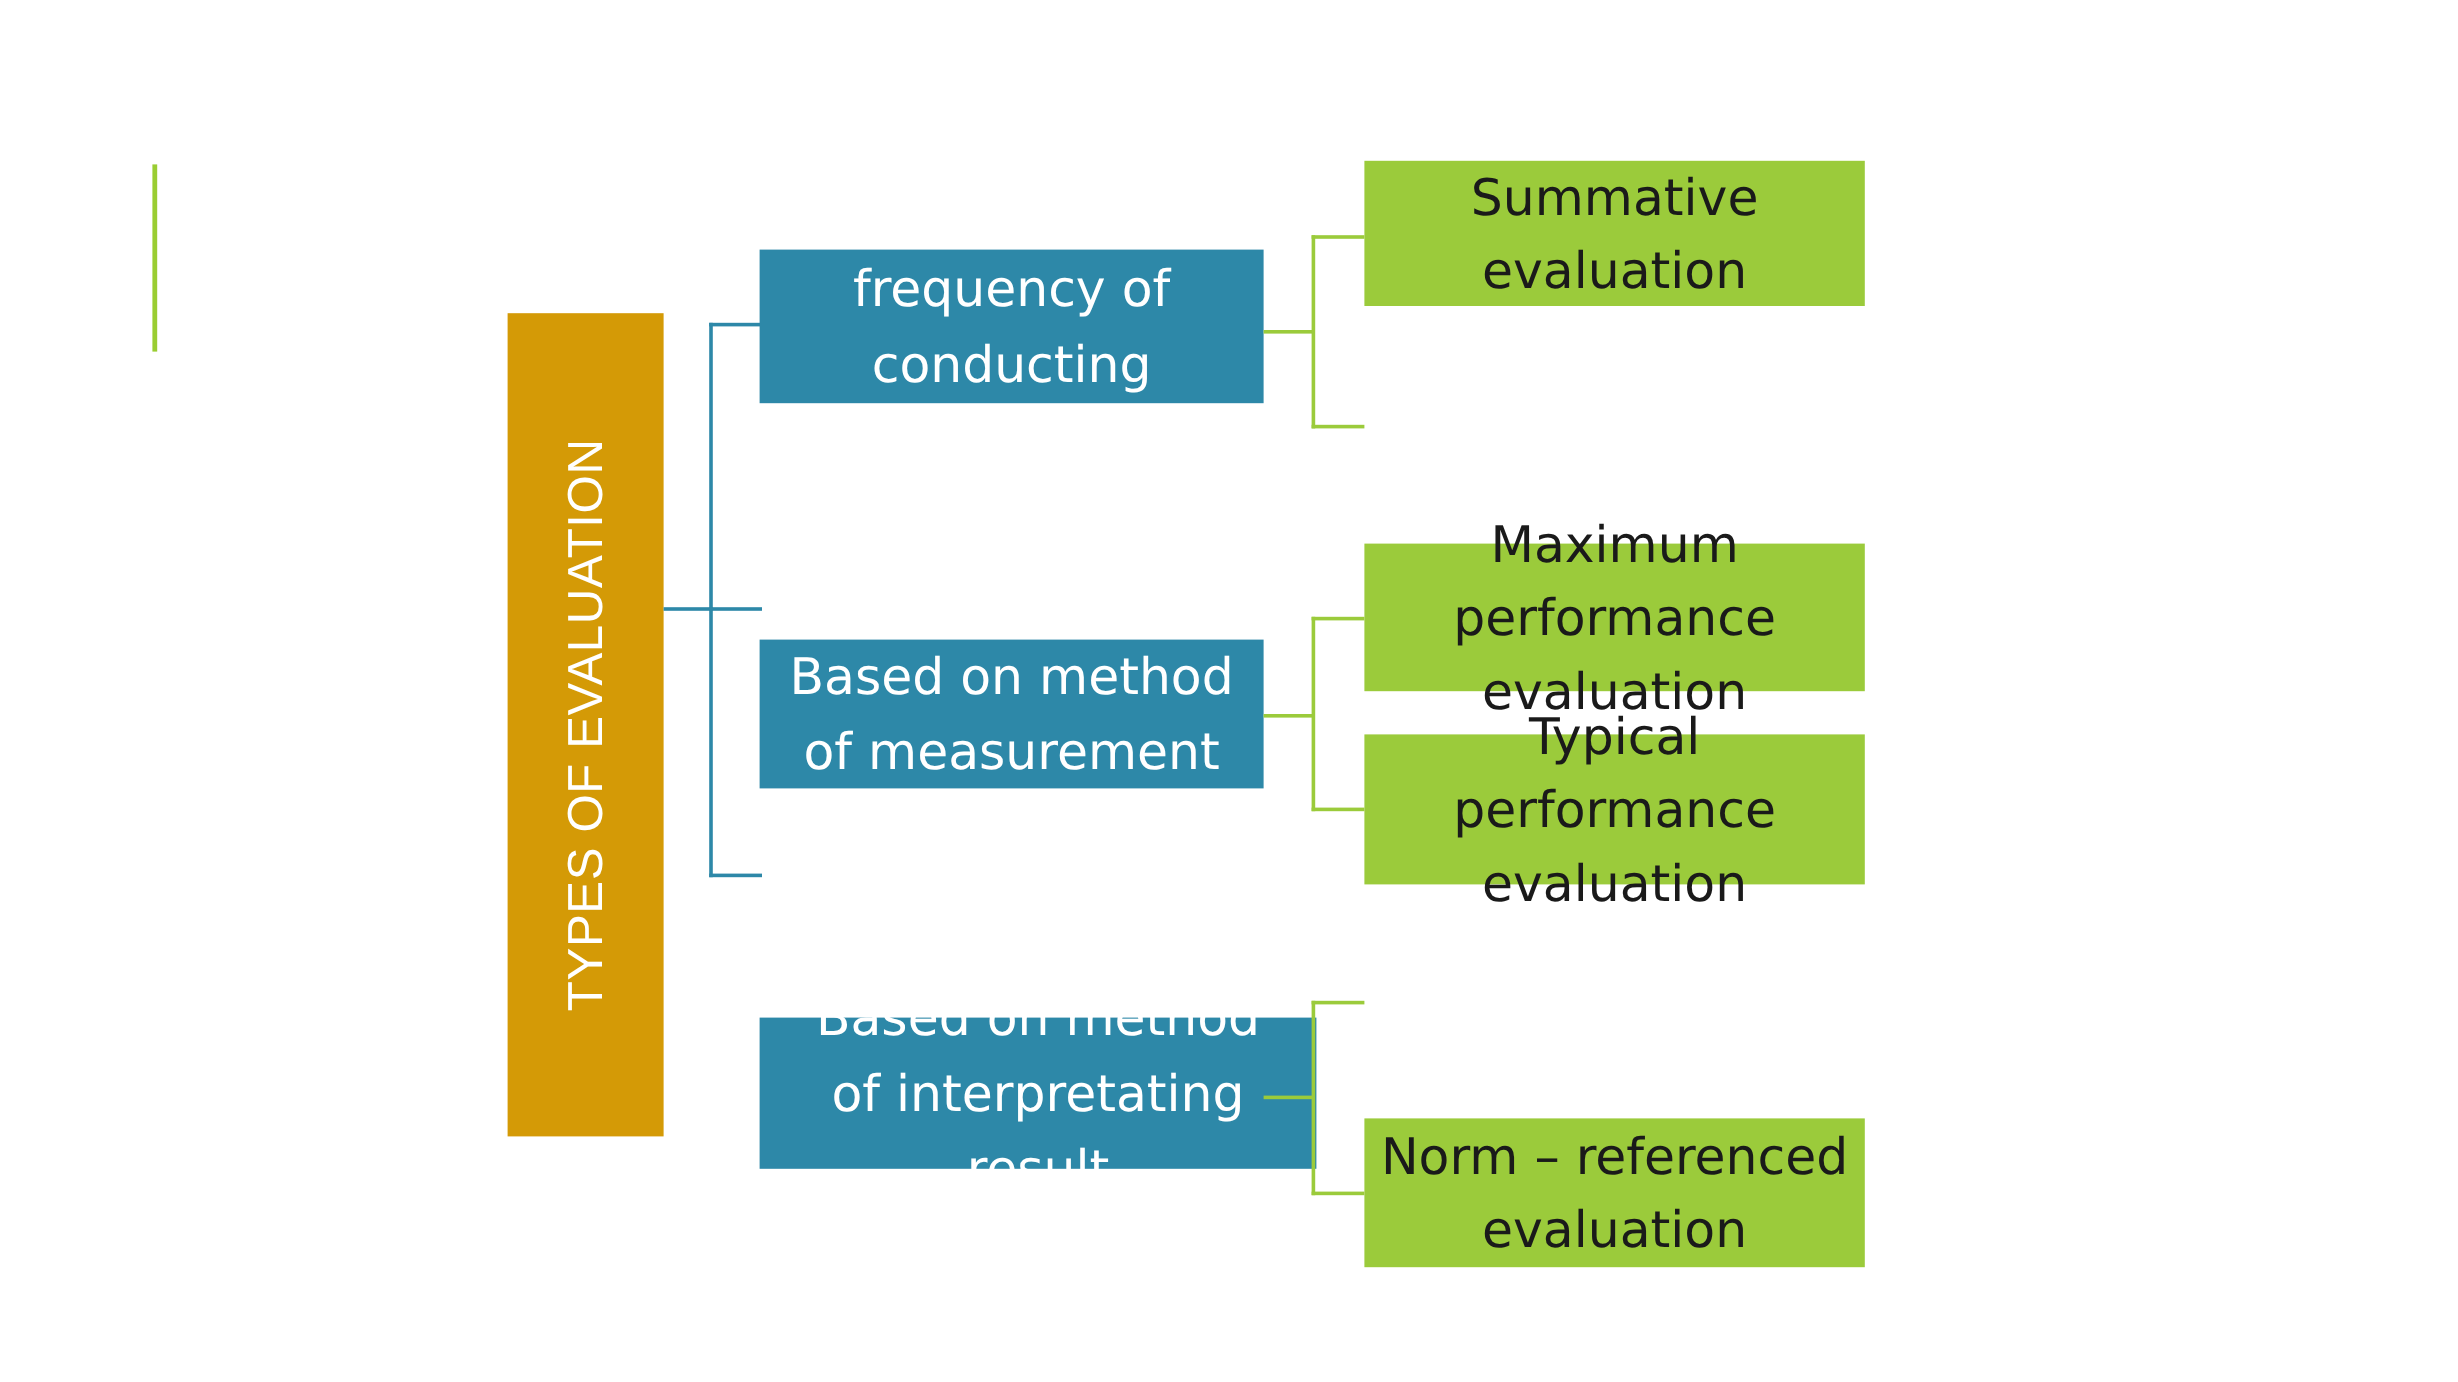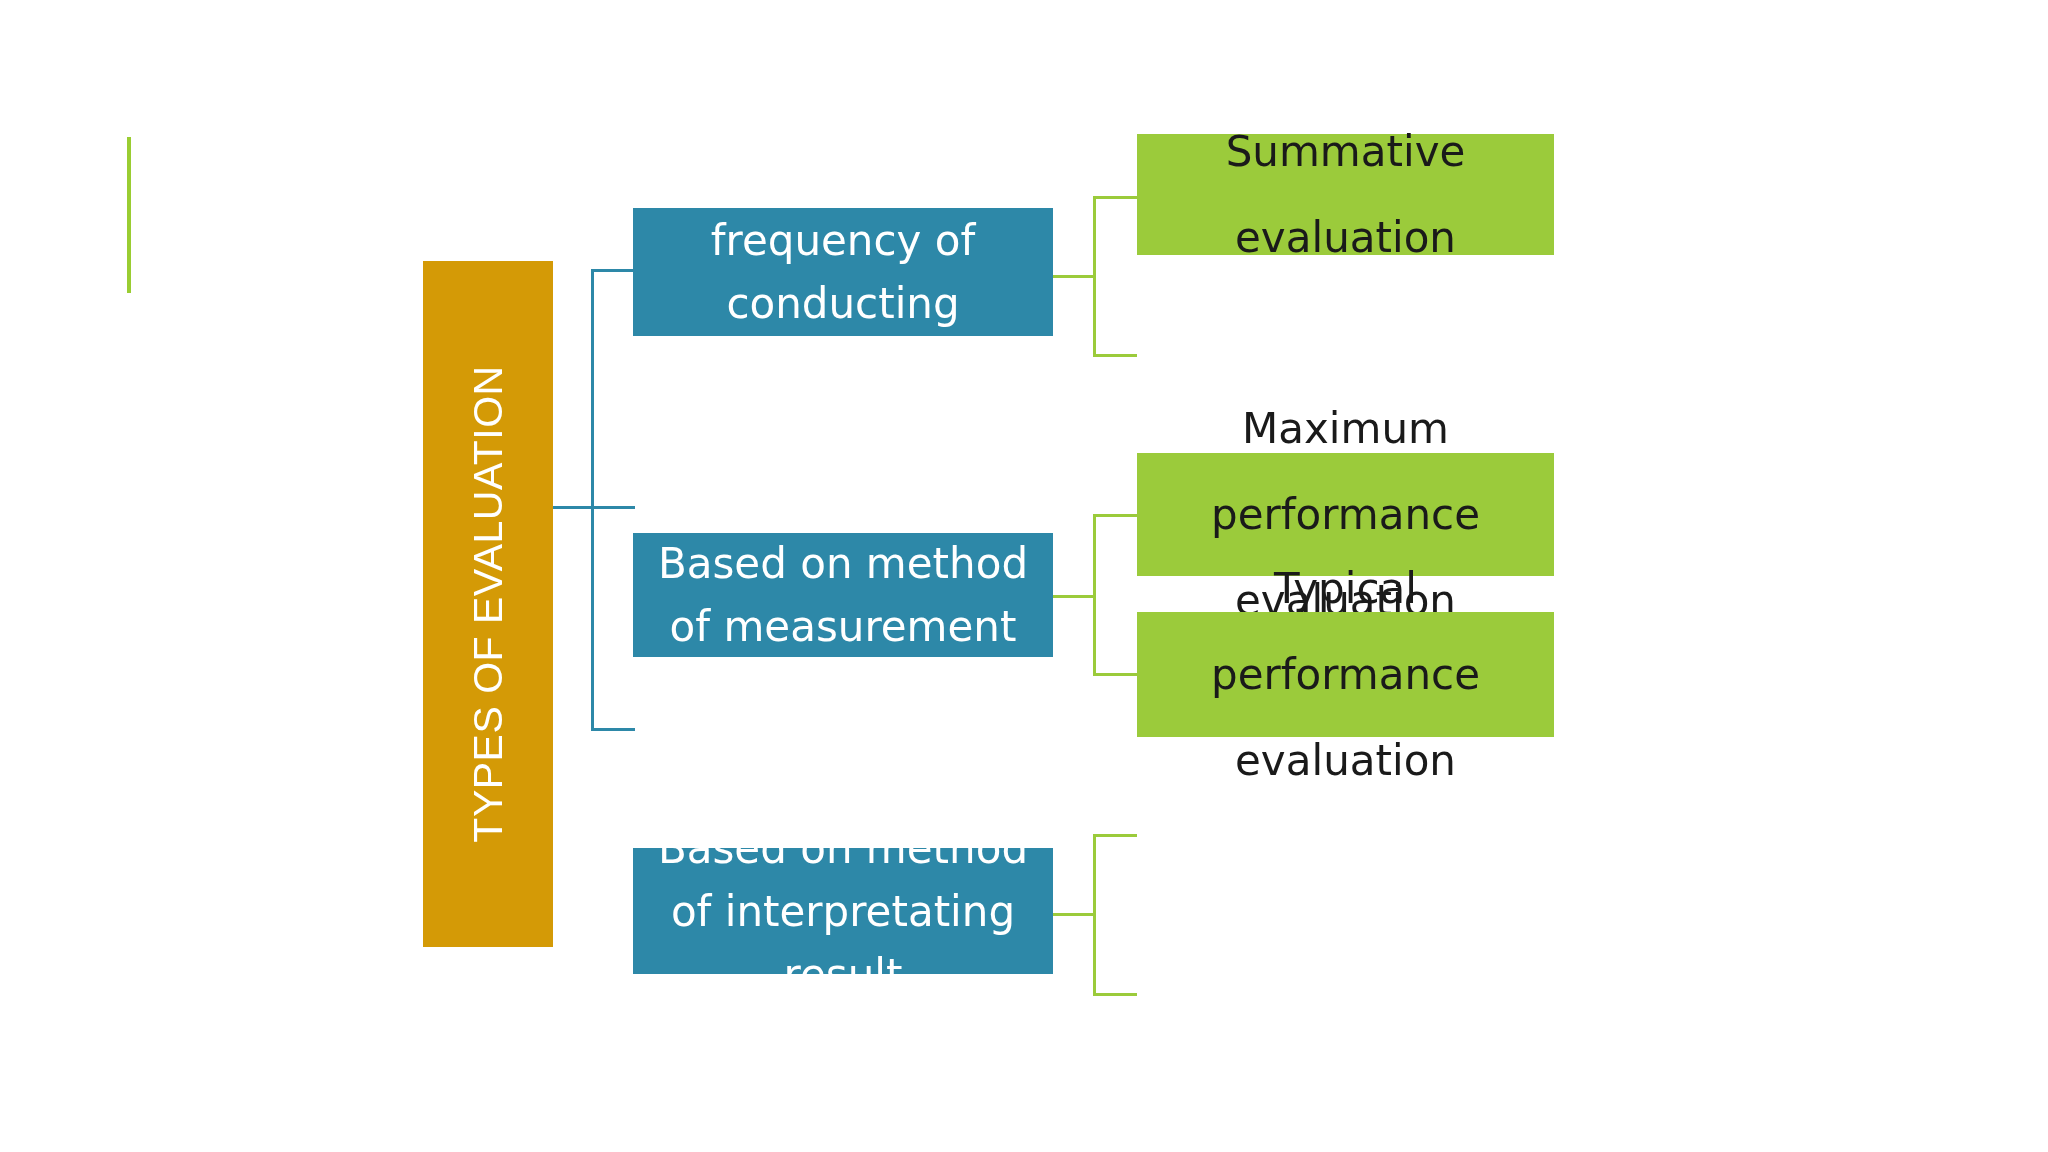--- a/index.html
+++ b/index.html
@@ -81,21 +81,21 @@
   }
   .l2-node .l2-label {
     position: absolute;
     left: 50%;
     top: 50%;
     transform: translate(-50%, -50%);
     width: 400px;
     text-align: center;
     color: #1A1A1A;
     font-size: 42px;
-    line-height: 86px;
+    line-height: 61px;
     font-weight: 400;
     font-family: "DejaVu Sans", sans-serif;
   }
 
   
   .conn {
     position: absolute;
     background: #2D88A8;
   }
   .conn-green {
@@ -123,21 +123,21 @@
   <div class="conn" style="left:591px; top:728px; width:44px; height:3px;"></div>
 
   <div class="l1-node" style="top:208px; height:128px;">
     <span class="l1-label">Based on frequency of conducting evaluation</span>
   </div>
 
   <div class="l1-node" style="top:533px; height:124px;">
     <span class="l1-label">Based on method of measurement</span>
   </div>
 
-  <div class="l1-node" style="top:848px; height:126px;">
+  <div class="l1-node" style="top:848px; height:126px;padding-left:44px;">
     <span class="l1-label">Based on method of interpretating result</span>
   </div>
 
   <div class="conn-green" style="left:1053px; top:275px; width:42px; height:3px;"></div>
   <div class="conn-green" style="left:1093px; top:196px; width:3px; height:161px;"></div>
   <div class="conn-green" style="left:1093px; top:196px; width:44px; height:3px;"></div>
   <div class="conn-green" style="left:1093px; top:354px; width:44px; height:3px;"></div>
 
   <div class="conn-green" style="left:1053px; top:595px; width:42px; height:3px;"></div>
   <div class="conn-green" style="left:1093px; top:514px; width:3px; height:162px;"></div>
@@ -156,14 +156,17 @@
 
   <div class="l2-node" style="top:453px; height:123px;">
     <span class="l2-label">Maximum performance evaluation</span>
   </div>
 
   <div class="l2-node" style="top:612px; height:125px;">
     <span class="l2-label">Typical performance evaluation</span>
   </div>
 
 
+  <div class="l2-node" style="top:932px; height:124px;">
+    <span class="l2-label">Norm – referenced evaluation</span>
+  </div>
 
 </div>
 
 </body></html>

